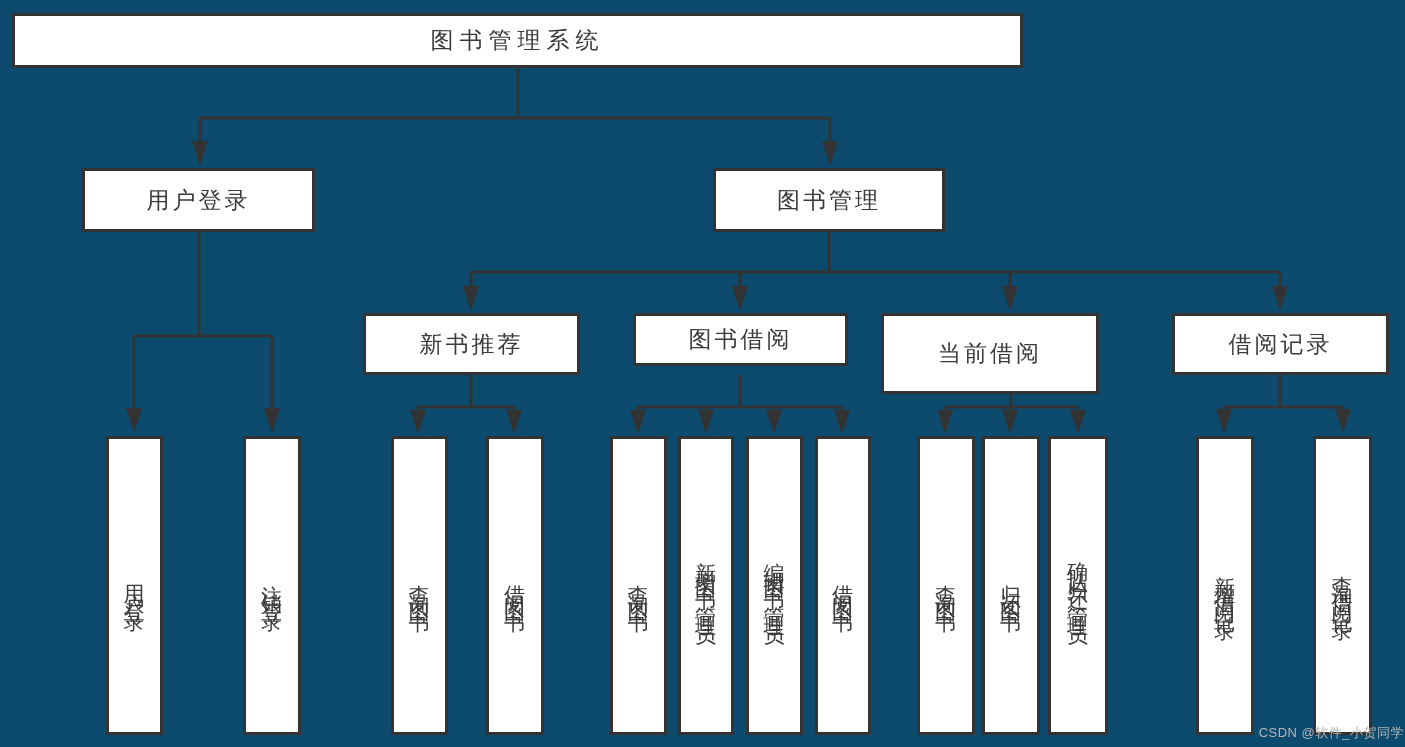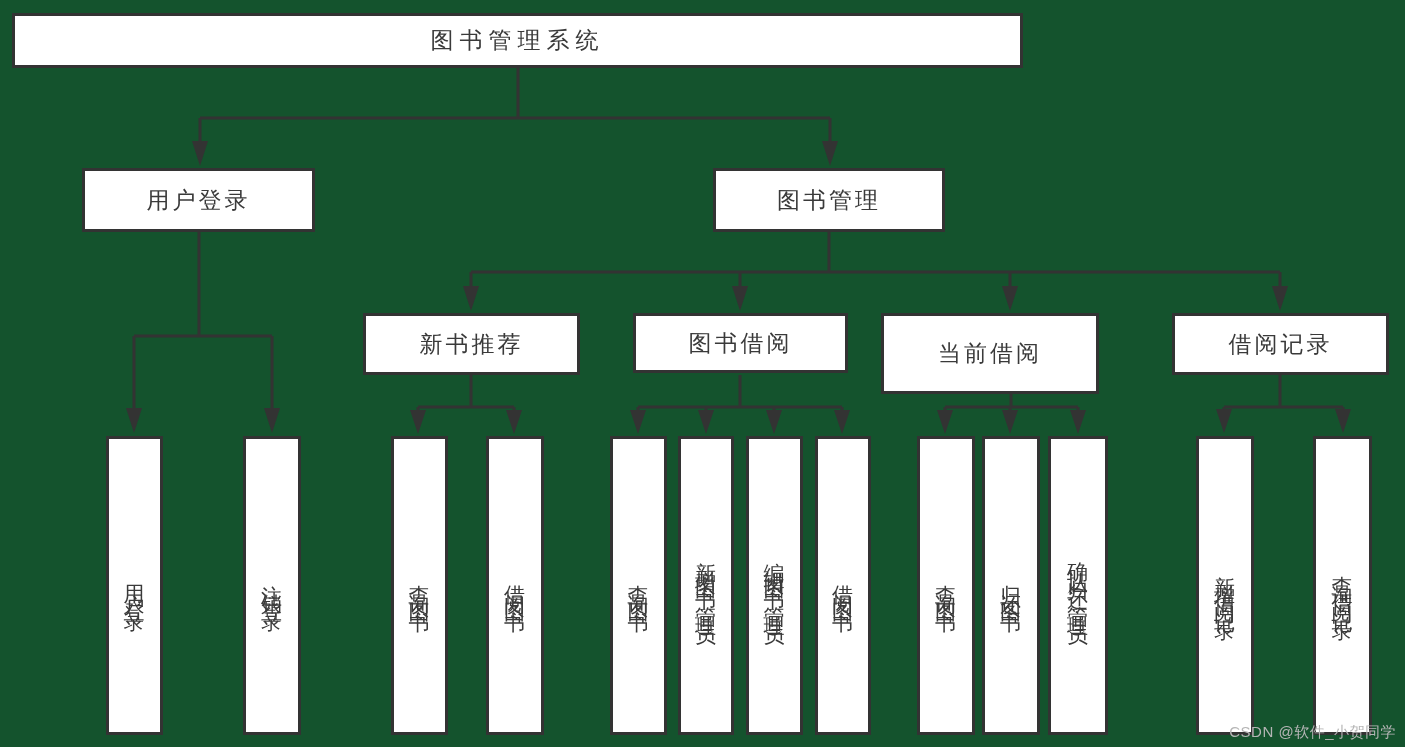--- a/index.html
+++ b/index.html
@@ -1,36 +1,36 @@
 <!DOCTYPE html>
 <html><head>
 <meta charset="utf-8">
 <style>
   html,body { margin:0; padding:0; background:#ffffff; }
   .stage {
     position:relative; width:1405px; height:747px;
-    background:#14532d; overflow:hidden;
+    background:#0c4a6e; overflow:hidden;
     font-family:"Liberation Sans", sans-serif;
   }
   .wires { position:absolute; left:0; top:0; z-index:1; }
   .node {
     position:absolute; box-sizing:border-box; z-index:2;
     border:3px solid #333333; background:#ffffff;
     display:flex; align-items:center; justify-content:center;
     color:#3a3a3a;
   }
   .h-label { font-size:23px; letter-spacing:3px; line-height:1; white-space:nowrap; }
   .root .h-label { letter-spacing:6px; }
   .v-label {
     writing-mode:vertical-rl; text-orientation:mixed;
     font-size:21px; letter-spacing:9px; line-height:1; white-space:nowrap;
   }
   .watermark {
-    position:absolute; right:9px; bottom:5px; z-index:3;
-    color:#b5b5b5; font-size:15px; letter-spacing:0.5px; white-space:nowrap;
+    position:absolute; right:1px; bottom:5px; z-index:3;
+    color:#b5b5b5; font-size:13px; letter-spacing:0.5px; white-space:nowrap;
   }
 </style>
 </head>
 <body>
 
 <div class="stage">
 
   <svg class="wires" width="1405" height="747" viewBox="0 0 1405 747" aria-hidden="true">
     <g stroke="#333333" stroke-width="3" fill="none">
 
@@ -78,21 +78,21 @@
   <div class="node" style="left:82px; top:168px; width:233px; height:64px;">
     <span class="h-label">用户登录</span>
   </div>
   <div class="node" style="left:363px; top:313px; width:217px; height:62px;">
     <span class="h-label">新书推荐</span>
   </div>
 
   <div class="node" style="left:713px; top:168px; width:232px; height:64px;">
     <span class="h-label">图书管理</span>
   </div>
-  <div class="node" style="left:633px; top:313px; width:215px; height:60px;">
+  <div class="node" style="left:633px; top:313px; width:215px; height:53px;">
     <span class="h-label">图书借阅</span>
   </div>
   <div class="node" style="left:881px; top:313px; width:218px; height:81px;">
     <span class="h-label">当前借阅</span>
   </div>
   <div class="node" style="left:1172px; top:313px; width:217px; height:62px;">
     <span class="h-label">借阅记录</span>
   </div>
 
   <div class="node" style="left:106px; top:436px; width:57px; height:299px;">

